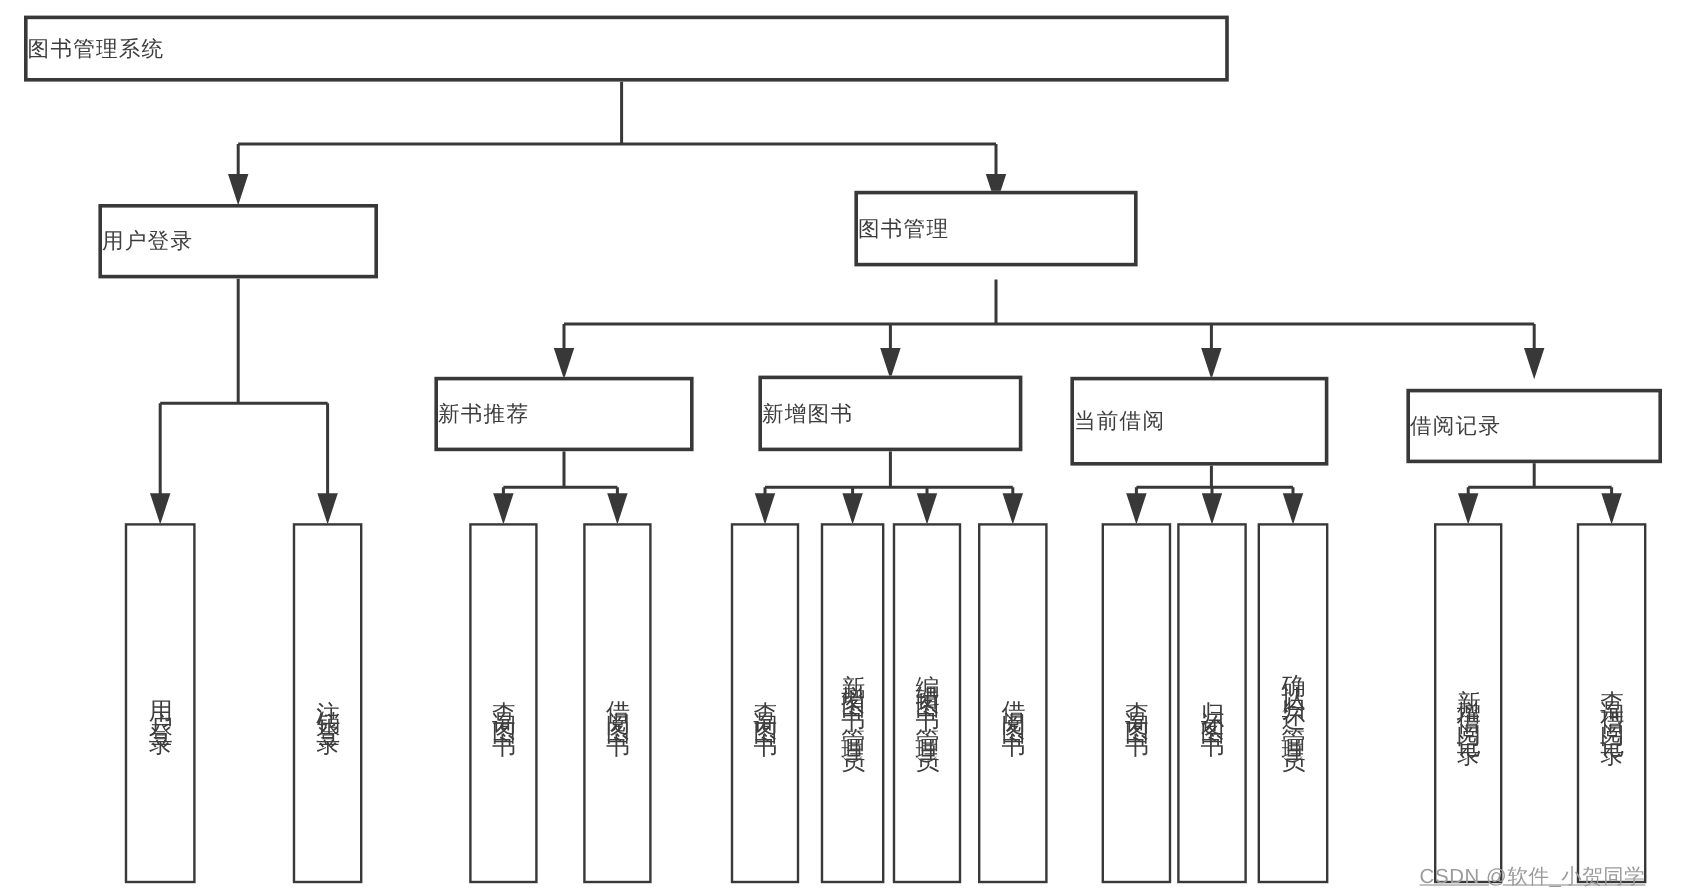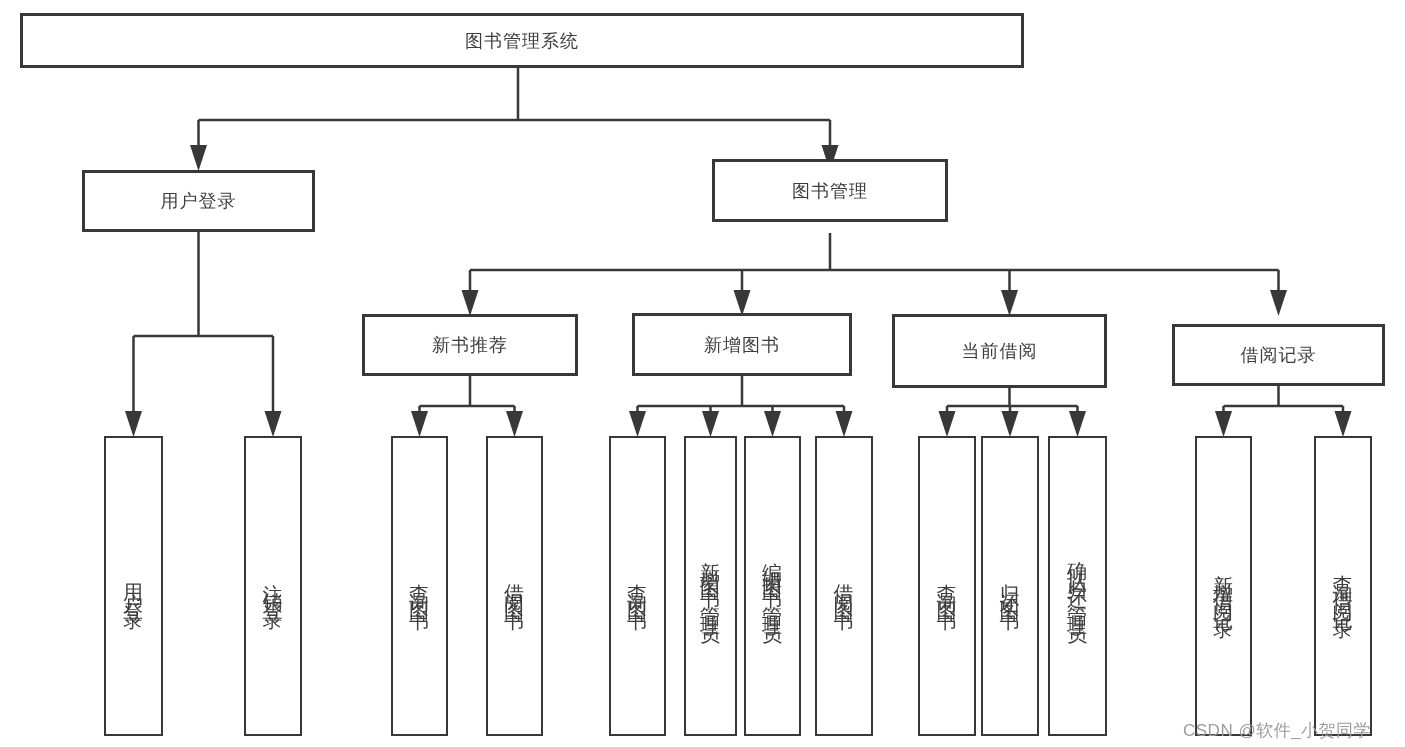--- a/index.html
+++ b/index.html
@@ -3,32 +3,32 @@
 <meta charset="utf-8">
 <style>
   html,body{margin:0;padding:0;background:#fff;}
   .canvas{
     position:relative;width:1405px;height:747px;background:#fff;overflow:hidden;
     font-family:"Liberation Sans","DejaVu Sans",sans-serif;color:#3d3d3d;
   }
   .connectors{position:absolute;left:0;top:0;}
   .hbox{
     position:absolute;box-sizing:border-box;background:#fff;border:3px solid #383838;
-    display:flex;align-items:center;justify-content:center;
+    display:flex;align-items:center;
     font-size:18px;letter-spacing:1px;z-index:2;
   }
   .vbox{
     position:absolute;box-sizing:border-box;background:#fff;border:2px solid #383838;
     top:436px;height:300px;display:flex;align-items:center;justify-content:center;
     font-size:20px;z-index:2;
   }
   .vtext{writing-mode:vertical-rl;letter-spacing:9px;line-height:1;}
   .watermark{
     position:absolute;left:1183px;top:719px;z-index:3;
-    font-size:17px;color:#9b9b9b;letter-spacing:0.5px;white-space:nowrap;
+    font-size:17px;color:#9b9b9b;letter-spacing:0.5px;white-space:nowrap;text-decoration:underline;
   }
 </style>
 </head>
 <body>
 
 <div class="canvas">
 
   <svg class="connectors" width="1405" height="747" viewBox="0 0 1405 747" id="connector-svg">
     <path fill="none" stroke="#383838" stroke-width="2.5" d="
       M518,68 V120 M198.5,120 H830 M198.5,120 V150 M830,120 V150

